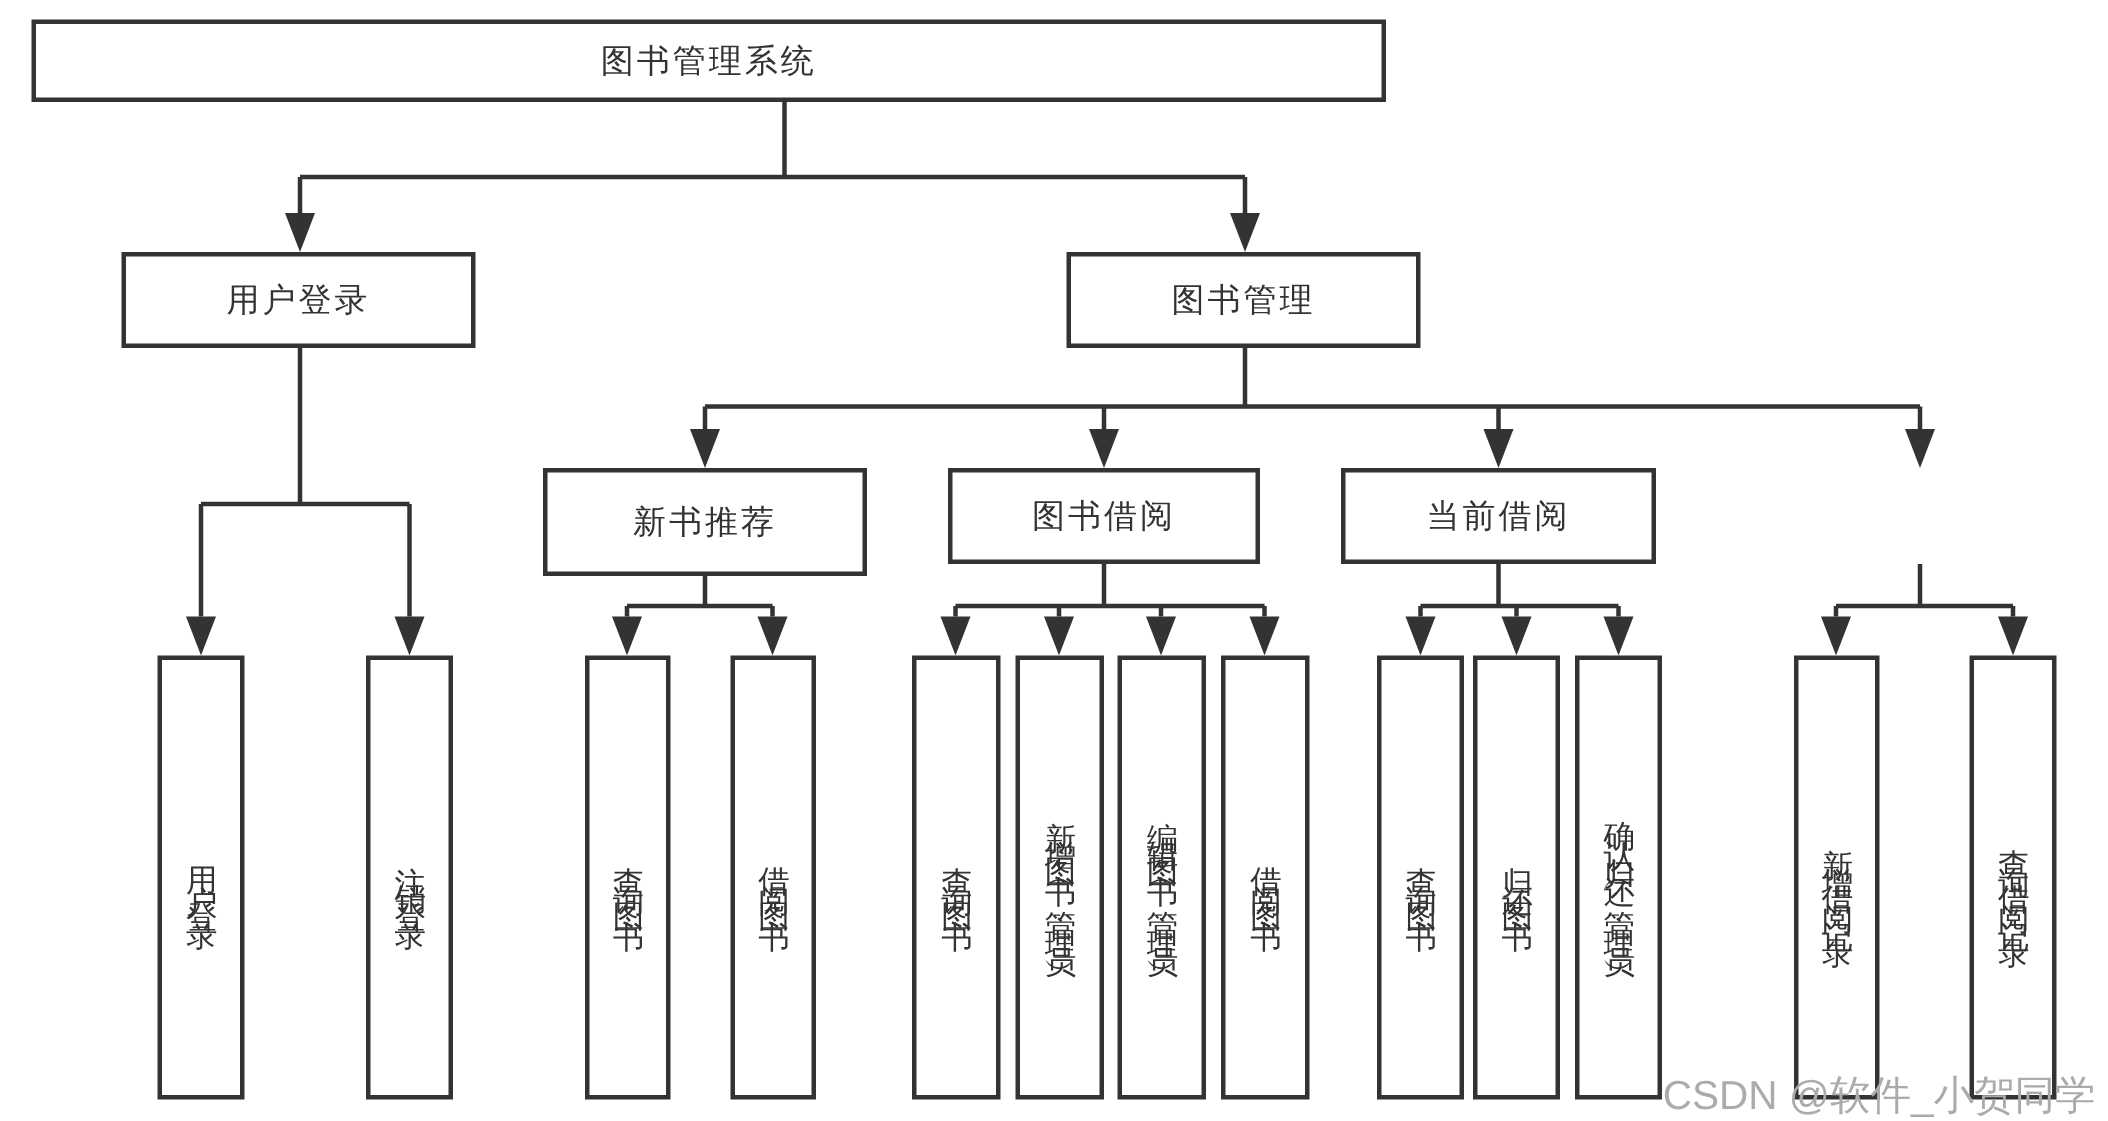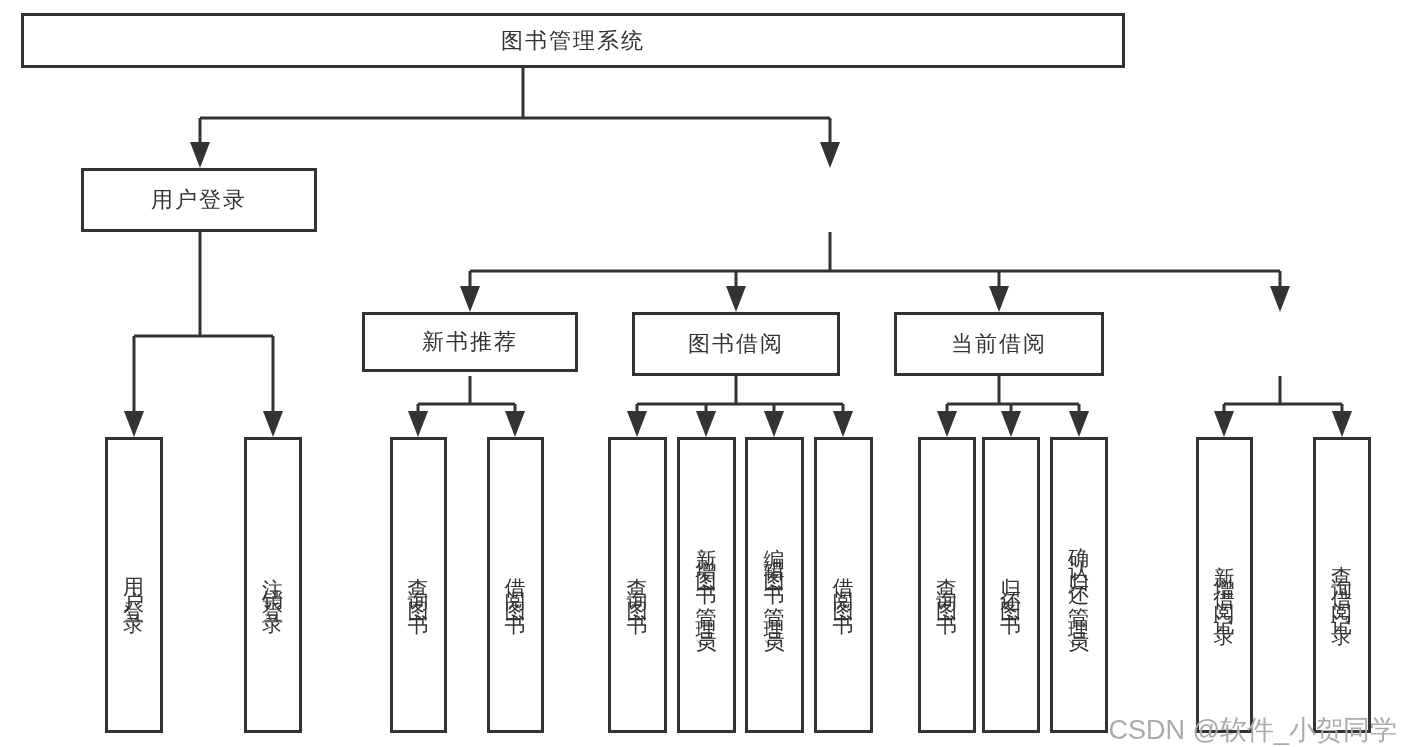--- a/index.html
+++ b/index.html
@@ -85,29 +85,32 @@
       <polygon points="764,411 784,411 774,437"></polygon>
       <polygon points="833,411 853,411 843,437"></polygon>
       <polygon points="937,411 957,411 947,437"></polygon>
       <polygon points="1001,411 1021,411 1011,437"></polygon>
       <polygon points="1069,411 1089,411 1079,437"></polygon>
       <polygon points="1214,411 1234,411 1224,437"></polygon>
       <polygon points="1332,411 1352,411 1342,437"></polygon>
     </g>
   </svg>
 
-  <div class="node h" style="left:21px;top:13px;width:1104px;height:55px">
+  <div class="node h" style="left:21px;top:13px;width:903px;height:55px">
     <span>图书管理系统</span>
   </div>
 
   <div class="node h" style="left:81px;top:168px;width:236px;height:64px">
     <span>用户登录</span>
   </div>
+  <div class="node h" style="left:711px;top:168px;width:236px;height:64px">
+    <span>图书管理</span>
+  </div>
 
-  <div class="node h" style="left:362px;top:312px;width:216px;height:60px">
+  <div class="node h" style="left:362px;top:312px;width:216px;height:72px">
     <span>新书推荐</span>
   </div>
   <div class="node h" style="left:894px;top:312px;width:210px;height:64px">
     <span>当前借阅</span>
   </div>
   <div class="node h" style="left:632px;top:312px;width:208px;height:64px">
     <span>图书借阅</span>
   </div>
 
   <div class="node v" style="left:105px;top:437px;width:58px;height:296px">

